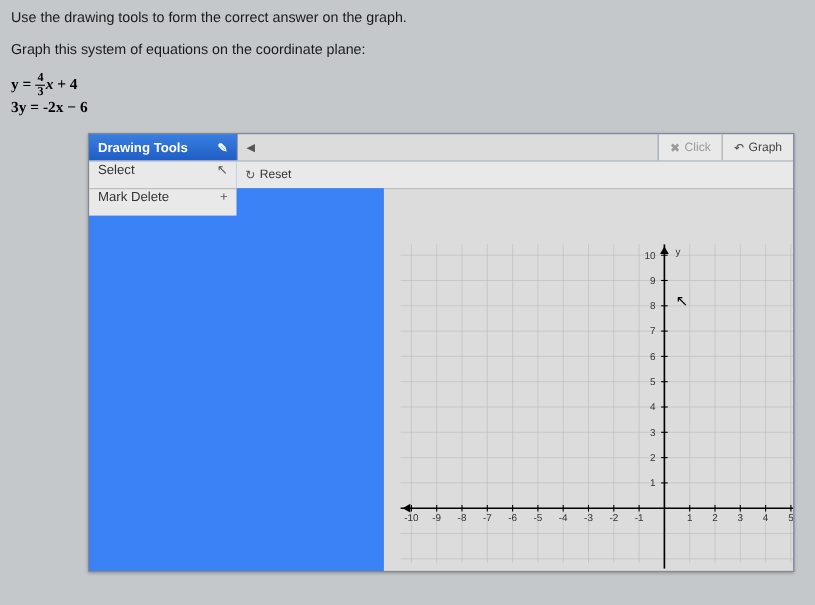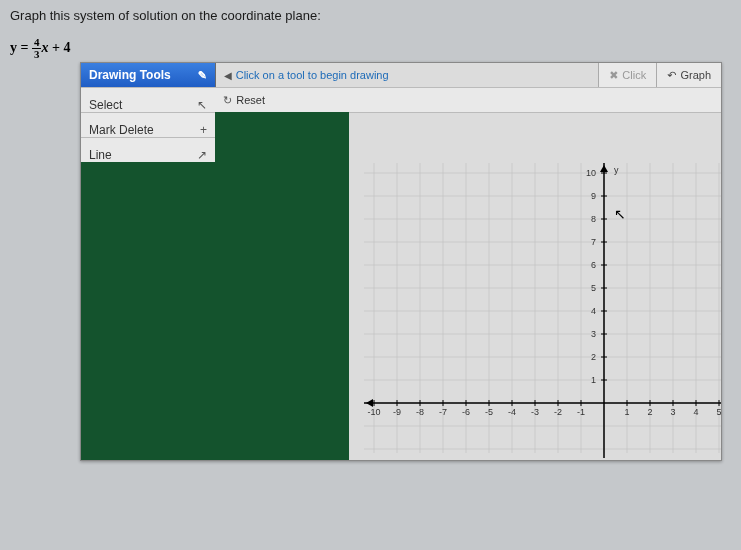--- a/index.html
+++ b/index.html
@@ -2,58 +2,61 @@
 <html><head>
 <meta charset="utf-8">
 <style>
 body{margin:0;padding:0;background:#c5c8cb;font-family:Arial,sans-serif;font-size:13px;color:#333;width:741px;height:550px;overflow:hidden}
 .instructions{padding:8px 10px 0 10px}
 .instructions p{margin:0 0 14px 0;font-size:13px;color:#1a1a1a}
 .eq{font-family:'Times New Roman',serif;font-size:14px;font-weight:bold;color:#000;margin-bottom:2px}
 .frac{display:inline-block;vertical-align:middle;font-size:11px;line-height:1;text-align:center}
 .frac .n{display:block;border-bottom:1px solid #000;padding:0 2px}
 .frac .d{display:block;padding:0 2px}
-.workspace{margin:0 0 0 80px;width:640px;background:#14532d;border:1px solid #888;box-shadow:0 1px 3px rgba(0,0,0,0.3)}
+.workspace{margin:0 0 0 80px;width:640px;background:#3b82f6;border:1px solid #888;box-shadow:0 1px 3px rgba(0,0,0,0.3)}
 .toolbar{display:flex;height:24px;align-items:stretch}
 .titlebar{background:linear-gradient(#3a7fe0,#1f5dc5);color:#fff;font-weight:bold;font-size:12px;display:flex;align-items:center;padding:0 8px;width:118px;border-right:1px solid #6a6a6a}
 .titlebar-icon{margin-left:auto;font-size:11px}
 .hint-area{flex:1;background:#dcdcdc;display:flex;align-items:center;padding:0 8px;color:#1e6bb8;font-size:11px}
 .hint-arrow{color:#555;margin-right:4px;font-size:10px}
 .btn-group{display:flex;align-items:center;background:#e9e9e9}
 .btn{display:flex;align-items:center;padding:0 10px;height:24px;color:#444;font-size:11px;border-left:1px solid #aaa;cursor:pointer}
 .btn.disabled{color:#999}
 .btn-ico{margin-right:4px;font-size:11px}
 .tool-panel{width:134px;float:left}
-.tool-row{height:24px;display:flex;align-items:flex-end;justify-content:space-between;padding:0 8px;background:#e9e9e9;border-top:1px solid #bbb;font-size:12px;color:#333;cursor:pointer}
+.tool-row{height:24px;display:flex;align-items:flex-start;justify-content:space-between;padding:0 8px;background:#e9e9e9;border-top:1px solid #bbb;font-size:12px;color:#333;cursor:pointer}
 .tool-row .ico{color:#555;font-size:12px}
 .controls-row{height:24px;background:#e9e9e9;border-top:1px solid #bbb;display:flex;align-items:center;padding:0 8px;font-size:11px;color:#333}
 .controls-row .ico{margin-right:4px;color:#555}
 .canvas-area{margin-left:134px;background:#dcdcdc;border-top:1px solid #bbb;height:347px;position:relative;overflow:hidden}
 .grid-svg{position:absolute;left:15px;top:50px}
 .cursor-arrow{position:absolute;left:265px;top:93px;font-size:14px;color:#000}
 </style>
 </head>
 <body>
 
 <div class="instructions">
-  <p>Graph this system of solution on the coordinate plane:</p>
+  <p>Use the drawing tools to form the correct answer on the graph.</p>
+  <p>Graph this system of equations on the coordinate plane:</p>
   <div class="eq">
     <span>y</span><span> = </span><span class="frac"><span class="n">4</span><span class="d">3</span></span><i>x</i><span> + 4</span>
+  </div>
+  <div class="eq" style="margin-bottom:14px">
+    <span>3y = -2x − 6</span>
   </div>
 </div>
 
 <div class="workspace">
   <div class="toolbar">
     <div class="titlebar">
       <span>Drawing Tools</span>
       <span class="titlebar-icon">✎</span>
     </div>
     <div class="hint-area">
       <span class="hint-arrow">◀</span>
-      <span>Click on a tool to begin drawing</span>
     </div>
     <div class="btn-group">
       <div class="btn disabled">
         <span class="btn-ico">✖</span>
         <span>Click</span>
       </div>
       <div class="btn">
         <span class="btn-ico">↶</span>
         <span>Graph</span>
       </div>
@@ -62,24 +65,20 @@
 
   <div style="display:flex">
     <div class="tool-panel">
       <div class="tool-row">
         <span>Select</span>
         <span class="ico">↖</span>
       </div>
       <div class="tool-row">
         <span>Mark Delete</span>
         <span class="ico">+</span>
-      </div>
-      <div class="tool-row">
-        <span>Line</span>
-        <span class="ico">↗</span>
       </div>
     </div>
     <div style="flex:1">
       <div class="controls-row">
         <span class="ico">↻</span>
         <span>Reset</span>
       </div>
       <div class="canvas-area">
         <svg class="grid-svg" width="490" height="295">
             <line x1="10" y1="0" x2="10" y2="290" stroke="#b8b8b8" stroke-width="0.5"></line>

